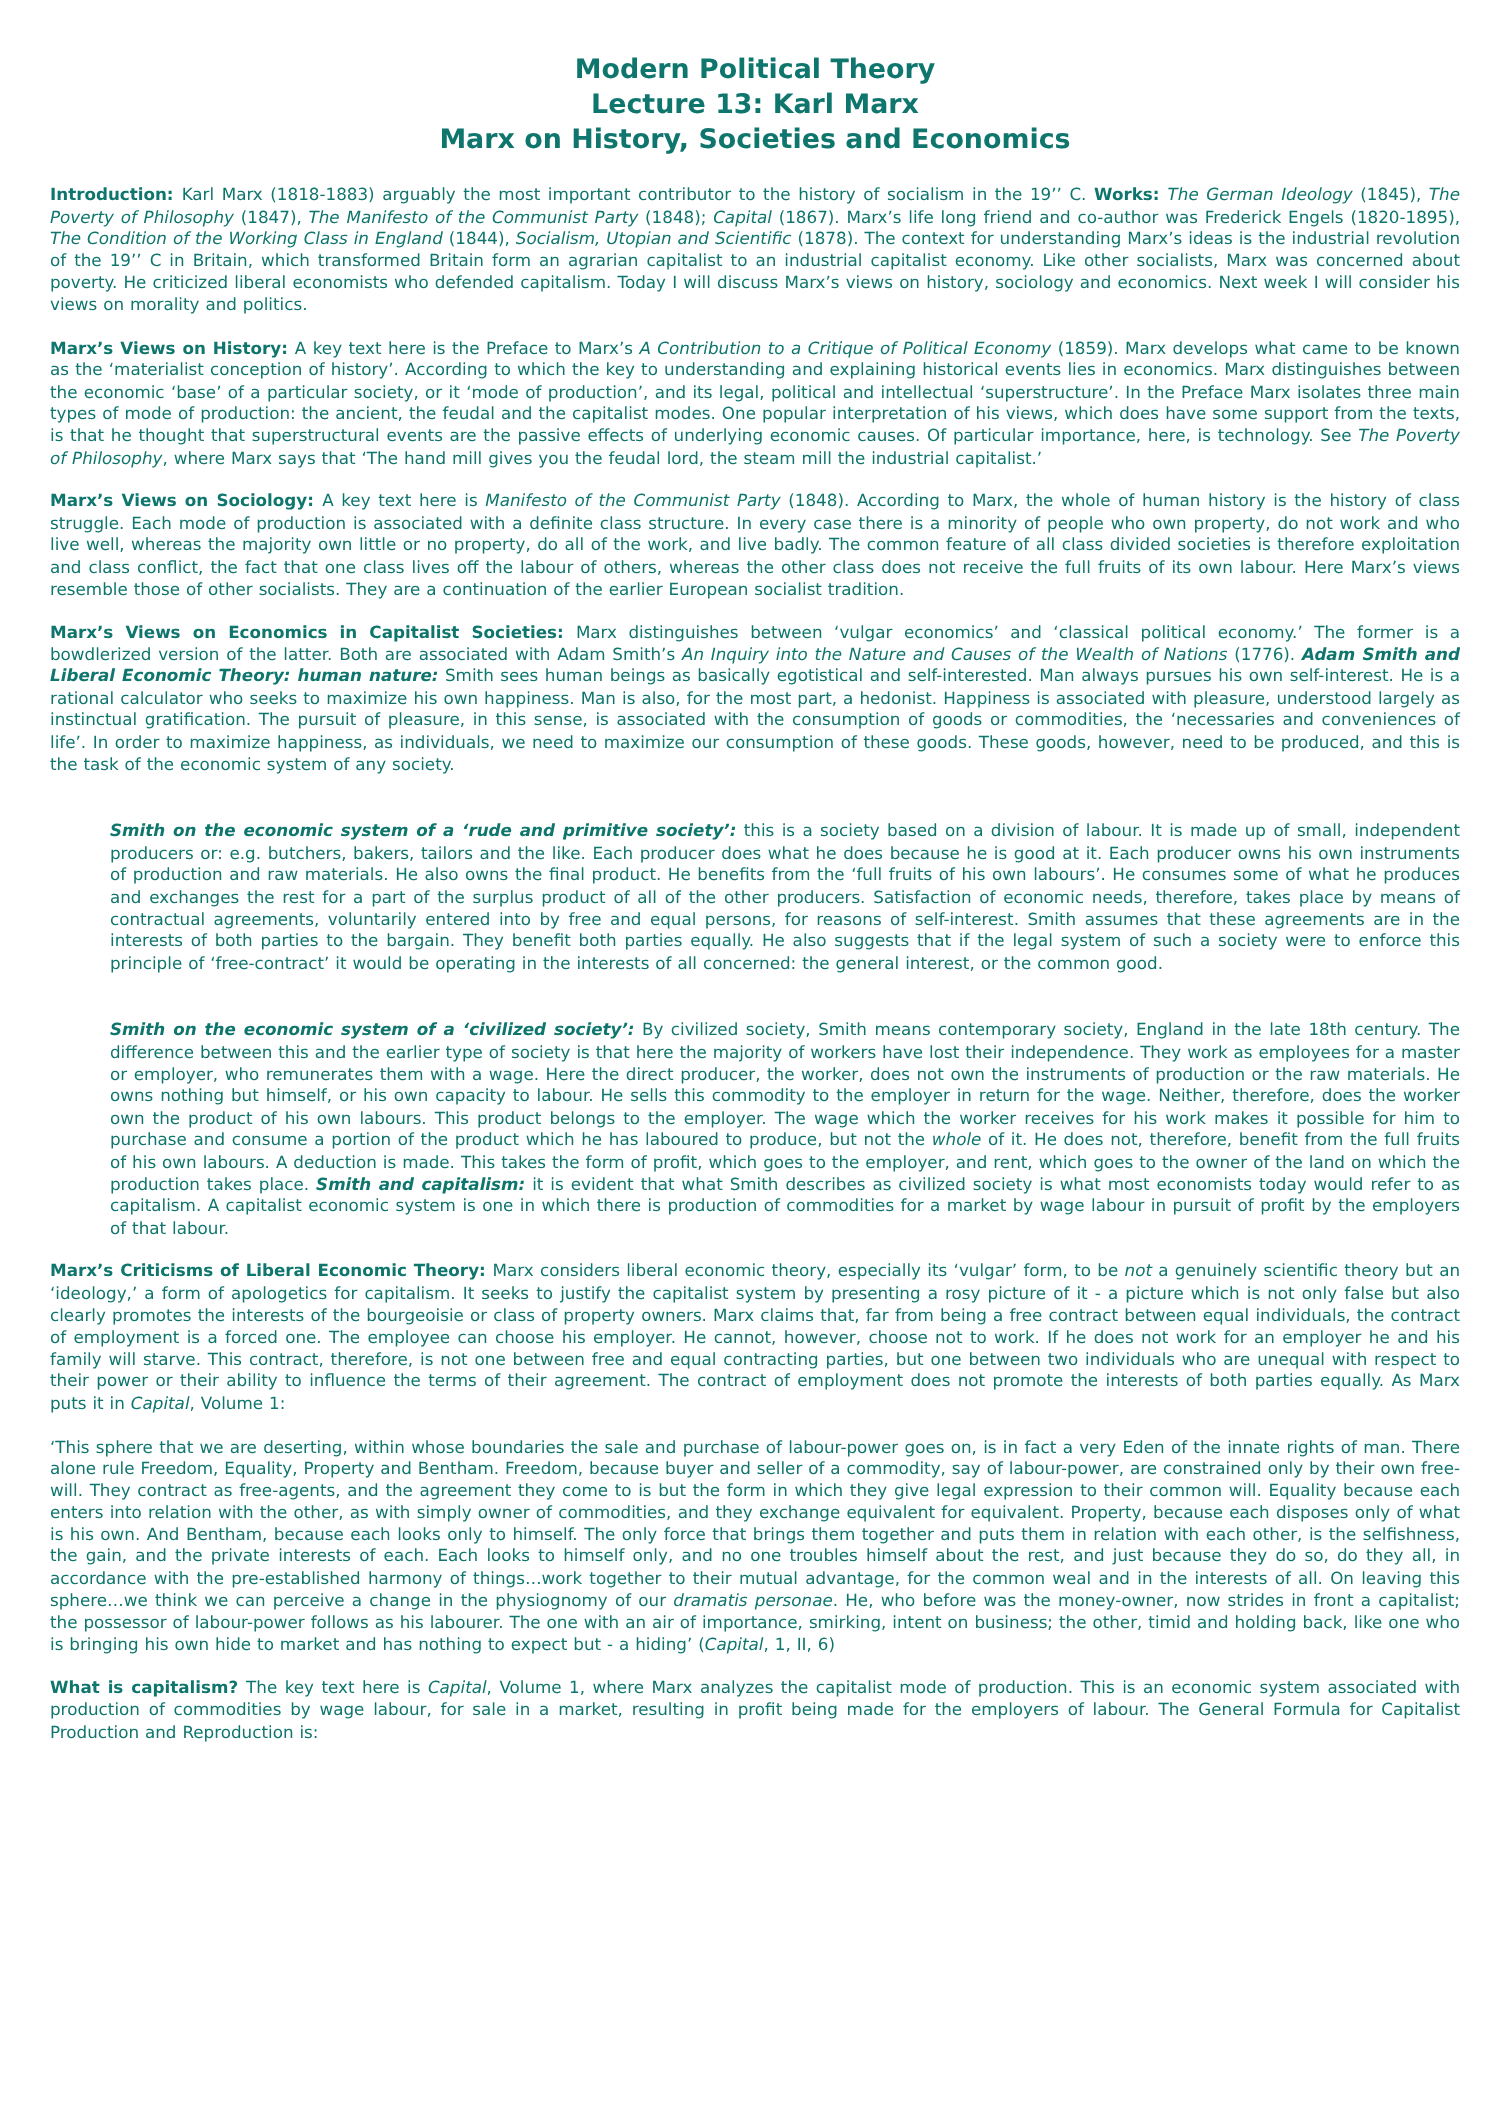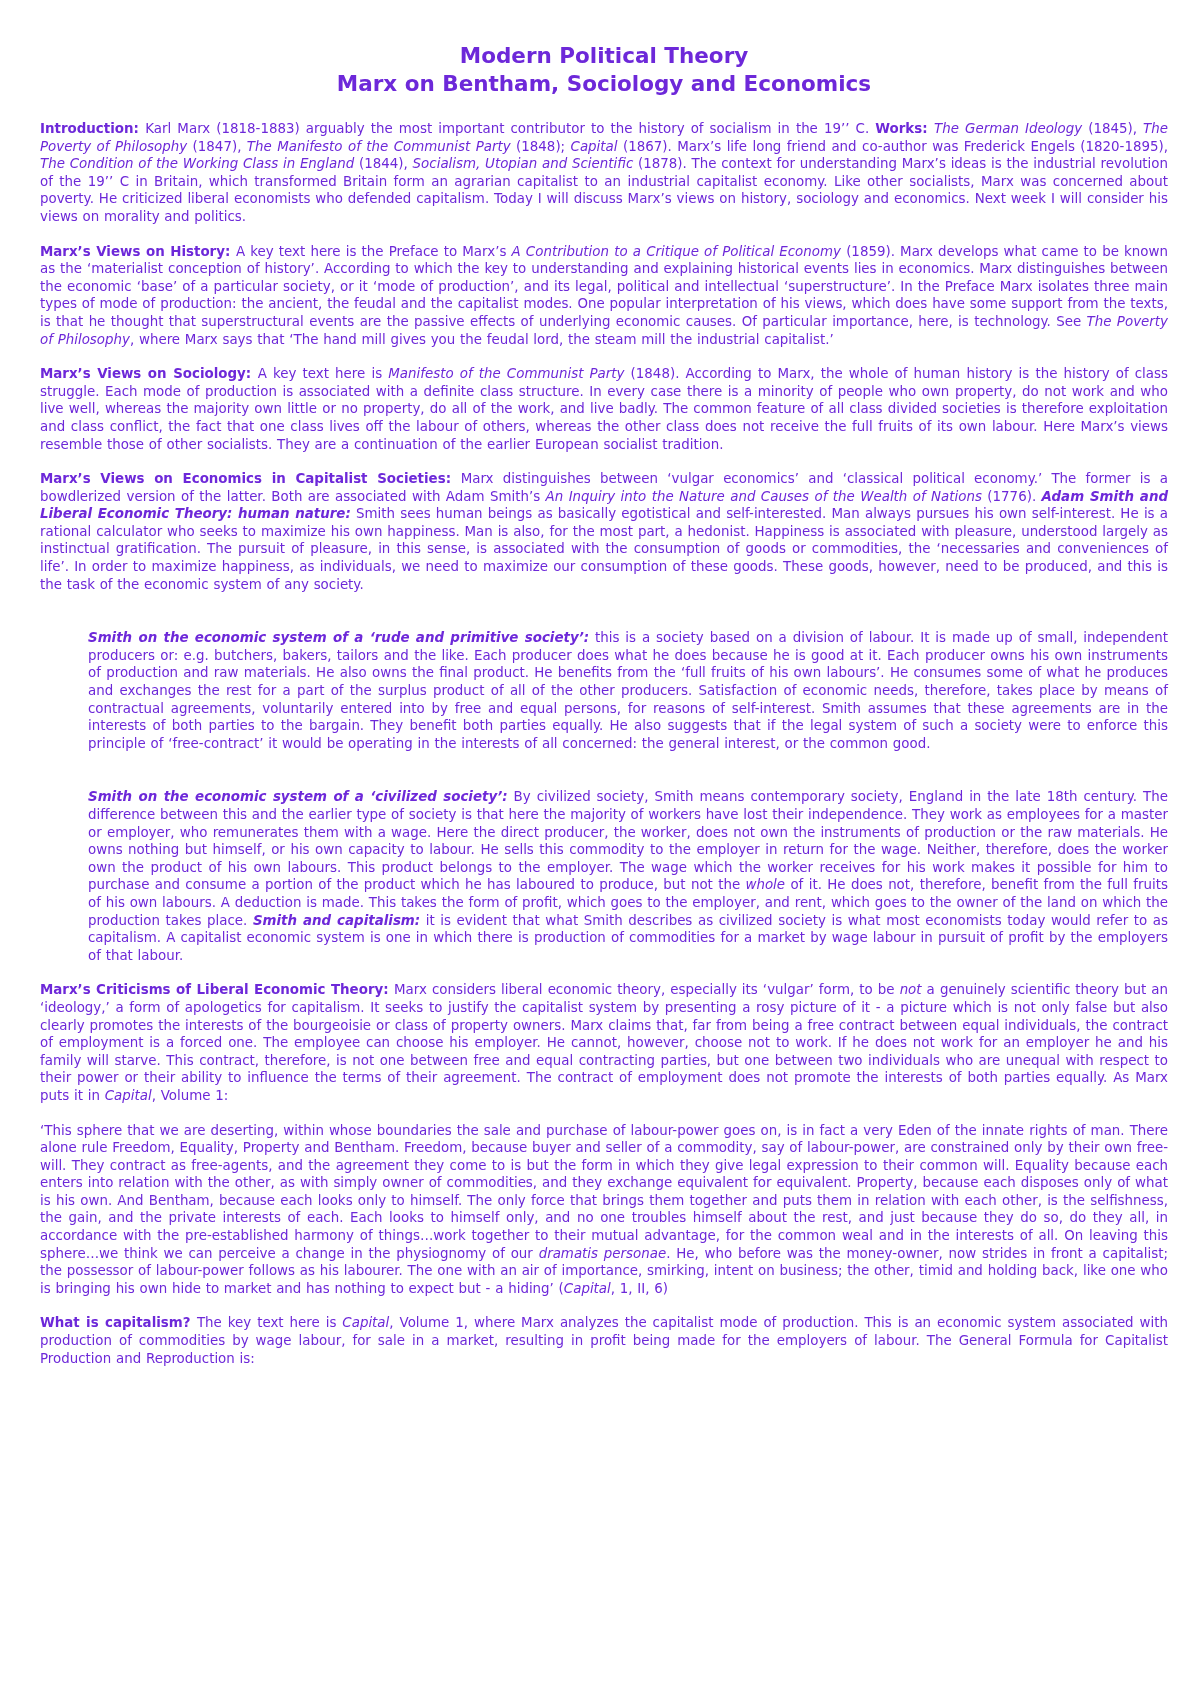--- a/index.html
+++ b/index.html
@@ -11,21 +11,21 @@
     width: 1200px;
     height: 1698px;
     overflow: hidden;
   }
   .page {
     box-sizing: border-box;
     width: 1200px;
     height: 1698px;
     padding: 42px 32px 0 40px;
     font-family: "DejaVu Sans", "Liberation Sans", sans-serif;
-    color: #6d28d9;
+    color: #0f766e;
     background: #ffffff;
   }
   .titles {
     text-align: center;
     font-weight: bold;
     font-size: 21.5px;
     line-height: 28px;
     margin: 0 0 22px 0;
   }
   .title-line { white-space: nowrap; }
@@ -41,21 +41,22 @@
   .b  { font-weight: bold; }
   .i  { font-style: italic; }
   .bi { font-weight: bold; font-style: italic; }
 </style>
 </head>
 <body>
 
 <div class="page">
   <header class="titles">
     <div class="title-line">Modern Political Theory</div>
-    <div class="title-line">Marx on Bentham, Sociology and Economics</div>
+    <div class="title-line">Lecture 13: Karl Marx</div>
+    <div class="title-line">Marx on History, Societies and Economics</div>
   </header>
   <main>
       <p class="para"><span class="b">Introduction: </span><span>Karl Marx (1818-1883) arguably the most important contributor to the history of socialism in the 19’’ C. </span><span class="b">Works: </span><span class="i">The German Ideology</span><span> (1845), </span><span class="i">The Poverty of Philosophy</span><span> (1847), </span><span class="i">The Manifesto of the Communist Party</span><span> (1848); </span><span class="i">Capital</span><span> (1867). Marx’s life long friend and co-author was Frederick Engels (1820-1895), </span><span class="i">The Condition of the Working Class in England</span><span> (1844), </span><span class="i">Socialism, Utopian and Scientific</span><span> (1878). The context for understanding Marx’s ideas is the industrial revolution of the 19’’ C in Britain, which transformed Britain form an agrarian capitalist to an industrial capitalist economy. Like other socialists, Marx was concerned about poverty. He criticized liberal economists who defended capitalism. Today I will discuss Marx’s views on history, sociology and economics. Next week I will consider his views on morality and politics.</span></p>
       <p class="para"><span class="b">Marx’s Views on History: </span><span>A key text here is the Preface to Marx’s </span><span class="i">A Contribution to a Critique of Political Economy</span><span> (1859). Marx develops what came to be known as the ‘materialist conception of history’. According to which the key to understanding and explaining historical events lies in economics. Marx distinguishes between the economic ‘base’ of a particular society, or it ‘mode of production’, and its legal, political and intellectual ‘superstructure’. In the Preface Marx isolates three main types of mode of production: the ancient, the feudal and the capitalist modes. One popular interpretation of his views, which does have some support from the texts, is that he thought that superstructural events are the passive effects of underlying economic causes. Of particular importance, here, is technology. See </span><span class="i">The Poverty of Philosophy</span><span>, where Marx says that ‘The hand mill gives you the feudal lord, the steam mill the industrial capitalist.’</span></p>
       <p class="para"><span class="b">Marx’s Views on Sociology: </span><span>A key text here is </span><span class="i">Manifesto of the Communist Party</span><span> (1848). According to Marx, the whole of human history is the history of class struggle. Each mode of production is associated with a definite class structure. In every case there is a minority of people who own property, do not work and who live well, whereas the majority own little or no property, do all of the work, and live badly. The common feature of all class divided societies is therefore exploitation and class conflict, the fact that one class lives off the labour of others, whereas the other class does not receive the full fruits of its own labour. Here Marx’s views resemble those of other socialists. They are a continuation of the earlier European socialist tradition.</span></p>
       <p class="para"><span class="b">Marx’s Views on Economics in Capitalist Societies: </span><span>Marx distinguishes between ‘vulgar economics’ and ‘classical political economy.’ The former is a bowdlerized version of the latter. Both are associated with Adam Smith’s </span><span class="i">An Inquiry into the Nature and Causes of the Wealth of Nations</span><span> (1776). </span><span class="bi">Adam Smith and Liberal Economic Theory: human nature:</span><span> Smith sees human beings as basically egotistical and self-interested. Man always pursues his own self-interest. He is a rational calculator who seeks to maximize his own happiness. Man is also, for the most part, a hedonist. Happiness is associated with pleasure, understood largely as instinctual gratification. The pursuit of pleasure, in this sense, is associated with the consumption of goods or commodities, the ‘necessaries and conveniences of life’. In order to maximize happiness, as individuals, we need to maximize our consumption of these goods. These goods, however, need to be produced, and this is the task of the economic system of any society.</span></p>
       <p class="para large"><span class="bi">Smith on the economic system of a ‘rude and primitive society’:</span><span> this is a society based on a division of labour. It is made up of small, independent producers or: e.g. butchers, bakers, tailors and the like. Each producer does what he does because he is good at it. Each producer owns his own instruments of production and raw materials. He also owns the final product. He benefits from the ‘full fruits of his own labours’. He consumes some of what he produces and exchanges the rest for a part of the surplus product of all of the other producers. Satisfaction of economic needs, therefore, takes place by means of contractual agreements, voluntarily entered into by free and equal persons, for reasons of self-interest. Smith assumes that these agreements are in the interests of both parties to the bargain. They benefit both parties equally. He also suggests that if the legal system of such a society were to enforce this principle of ‘free-contract’ it would be operating in the interests of all concerned: the general interest, or the common good.</span></p>
       <p class="para large"><span class="bi">Smith on the economic system of a ‘civilized society’:</span><span> By civilized society, Smith means contemporary society, England in the late 18th century. The difference between this and the earlier type of society is that here the majority of workers have lost their independence. They work as employees for a master or employer, who remunerates them with a wage. Here the direct producer, the worker, does not own the instruments of production or the raw materials. He owns nothing but himself, or his own capacity to labour. He sells this commodity to the employer in return for the wage. Neither, therefore, does the worker own the product of his own labours. This product belongs to the employer. The wage which the worker receives for his work makes it possible for him to purchase and consume a portion of the product which he has laboured to produce, but not the </span><span class="i">whole</span><span> of it. He does not, therefore, benefit from the full fruits of his own labours. A deduction is made. This takes the form of profit, which goes to the employer, and rent, which goes to the owner of the land on which the production takes place. </span><span class="bi">Smith and capitalism:</span><span> it is evident that what Smith describes as civilized society is what most economists today would refer to as capitalism. A capitalist economic system is one in which there is production of commodities for a market by wage labour in pursuit of profit by the employers of that labour.</span></p>
       <p class="para"><span class="b">Marx’s Criticisms of Liberal Economic Theory: </span><span>Marx considers liberal economic theory, especially its ‘vulgar’ form, to be </span><span class="i">not</span><span> a genuinely scientific theory but an ‘ideology,’ a form of apologetics for capitalism. It seeks to justify the capitalist system by presenting a rosy picture of it - a picture which is not only false but also clearly promotes the interests of the bourgeoisie or class of property owners. Marx claims that, far from being a free contract between equal individuals, the contract of employment is a forced one. The employee can choose his employer. He cannot, however, choose not to work. If he does not work for an employer he and his family will starve. This contract, therefore, is not one between free and equal contracting parties, but one between two individuals who are unequal with respect to their power or their ability to influence the terms of their agreement. The contract of employment does not promote the interests of both parties equally. As Marx puts it in </span><span class="i">Capital</span><span>, Volume 1:</span></p>
       <p class="para quote"><span>‘This sphere that we are deserting, within whose boundaries the sale and purchase of labour-power goes on, is in fact a very Eden of the innate rights of man. There alone rule Freedom, Equality, Property and Bentham. Freedom, because buyer and seller of a commodity, say of labour-power, are constrained only by their own free-will. They contract as free-agents, and the agreement they come to is but the form in which they give legal expression to their common will. Equality because each enters into relation with the other, as with simply owner of commodities, and they exchange equivalent for equivalent. Property, because each disposes only of what is his own. And Bentham, because each looks only to himself. The only force that brings them together and puts them in relation with each other, is the selfishness, the gain, and the private interests of each. Each looks to himself only, and no one troubles himself about the rest, and just because they do so, do they all, in accordance with the pre-established harmony of things…work together to their mutual advantage, for the common weal and in the interests of all. On leaving this sphere…we think we can perceive a change in the physiognomy of our </span><span class="i">dramatis personae</span><span>. He, who before was the money-owner, now strides in front a capitalist; the possessor of labour-power follows as his labourer. The one with an air of importance, smirking, intent on business; the other, timid and holding back, like one who is bringing his own hide to market and has nothing to expect but - a hiding’ (</span><span class="i">Capital</span><span>, 1, II, 6)</span></p>

